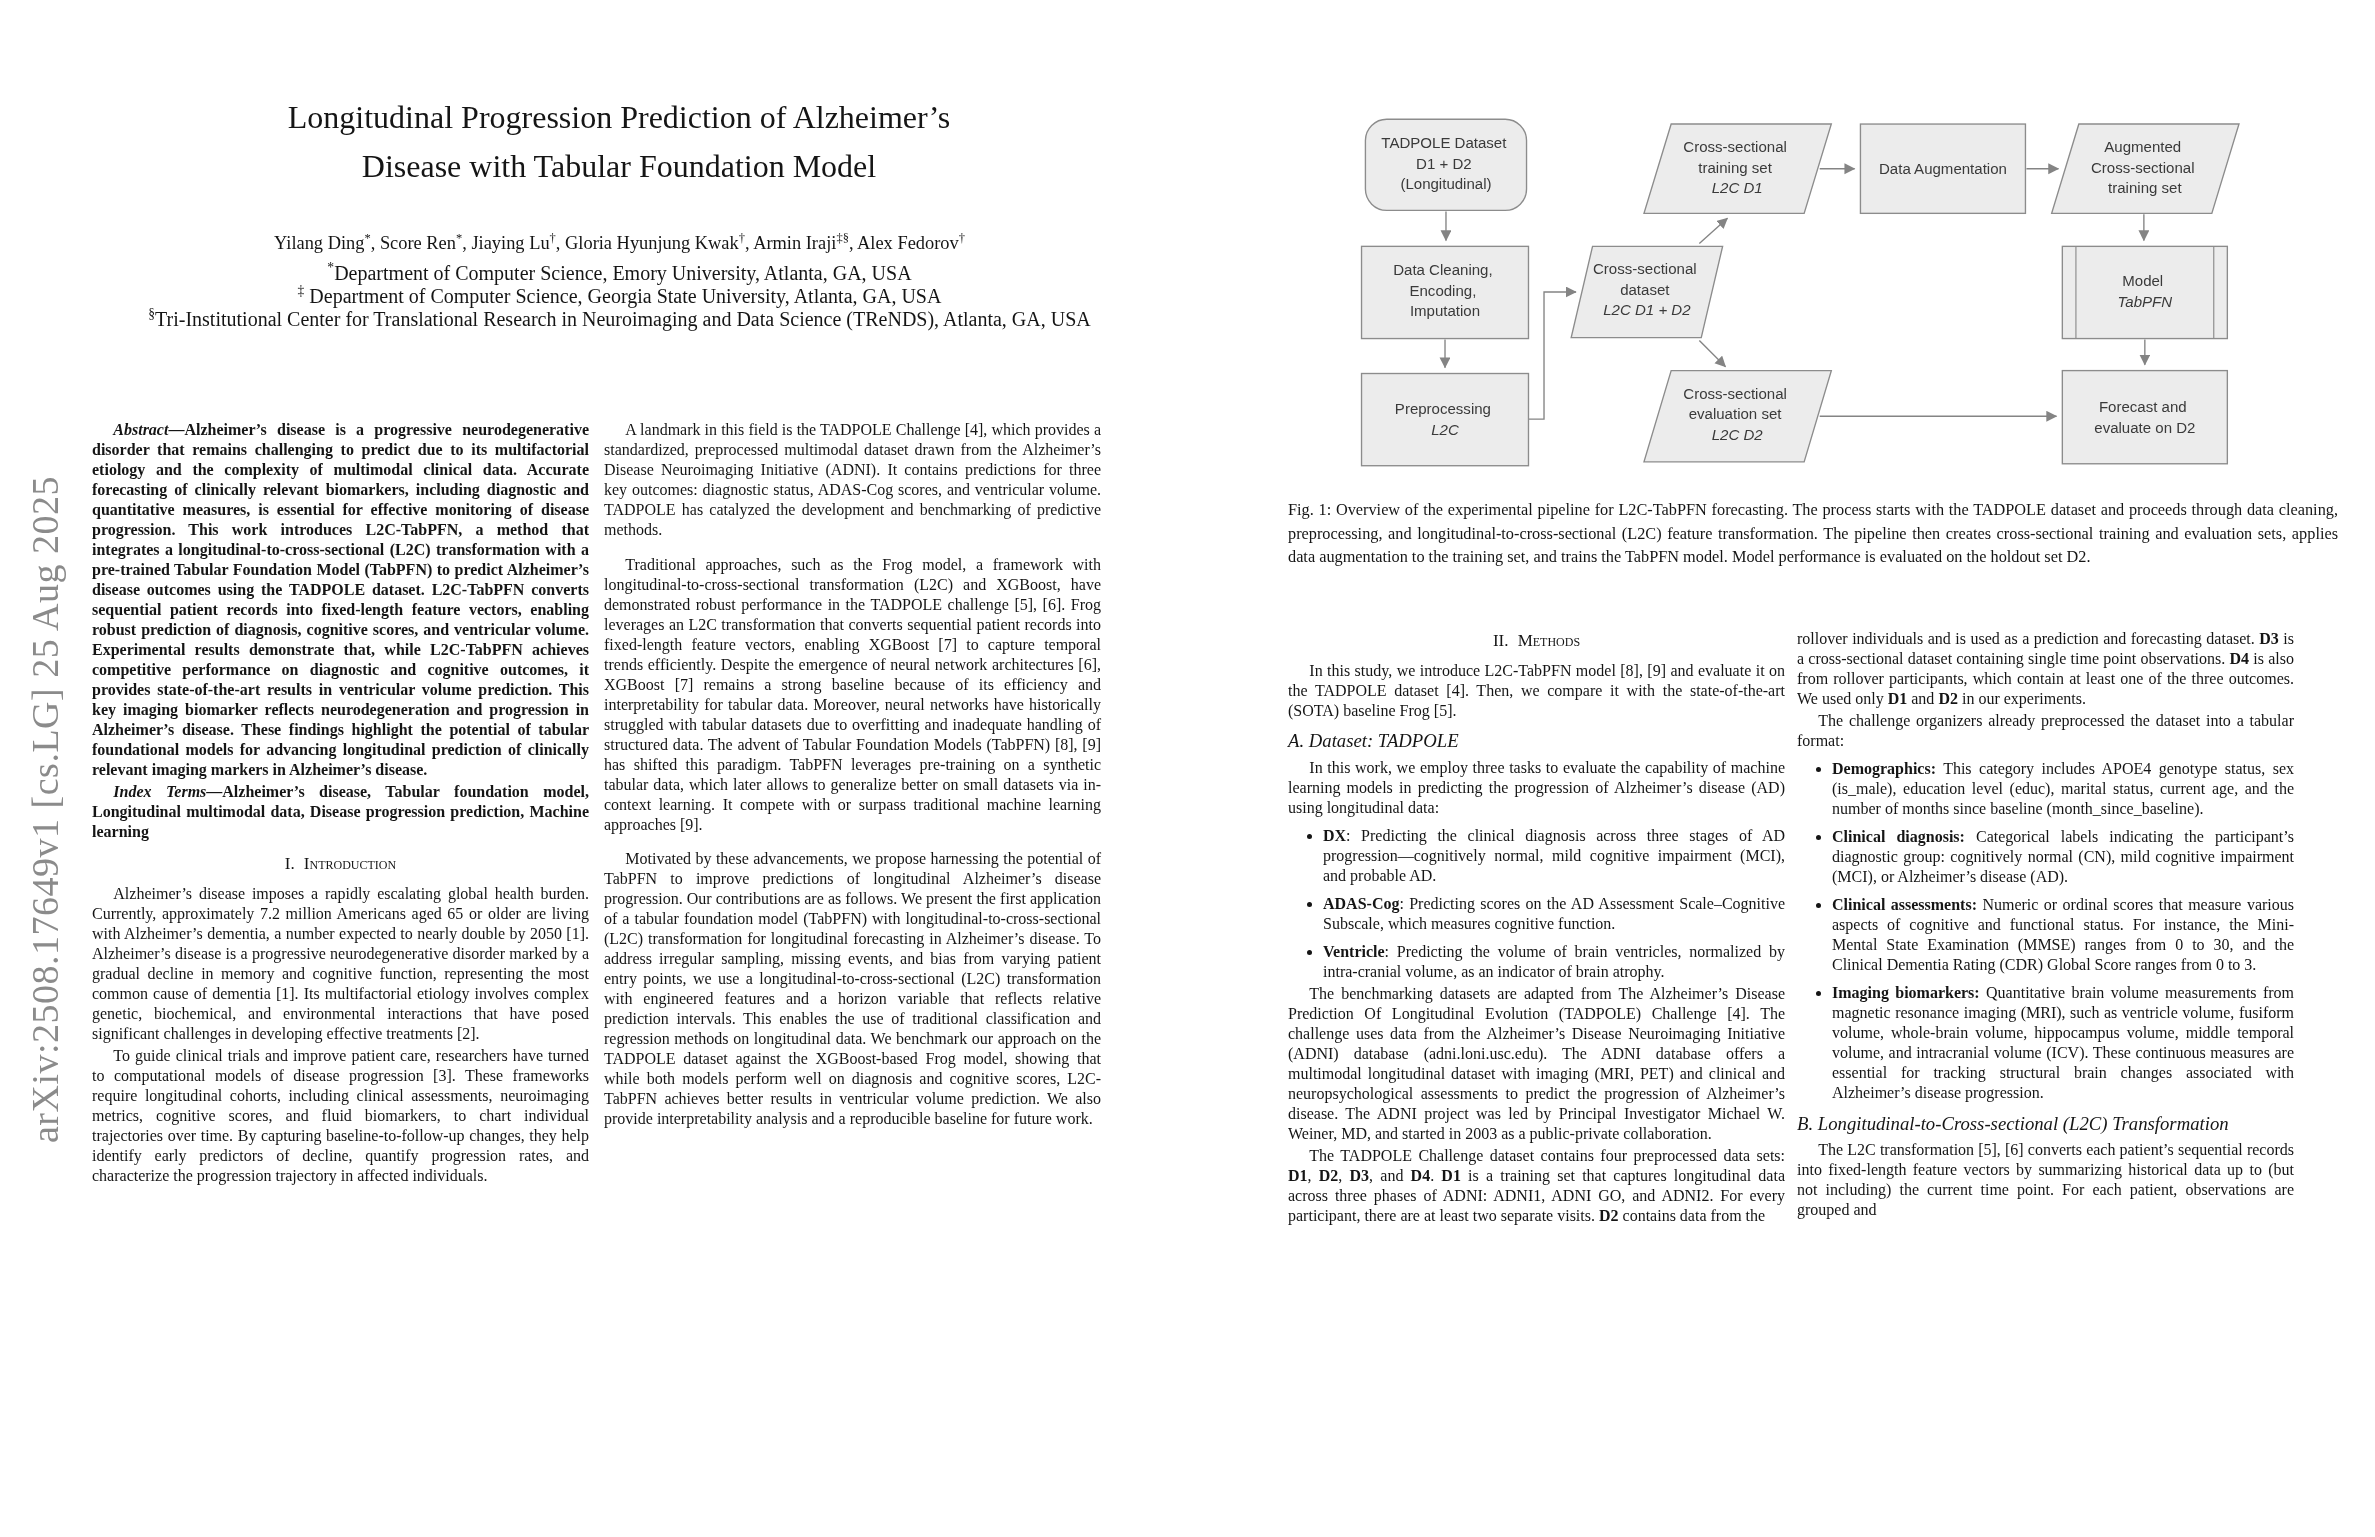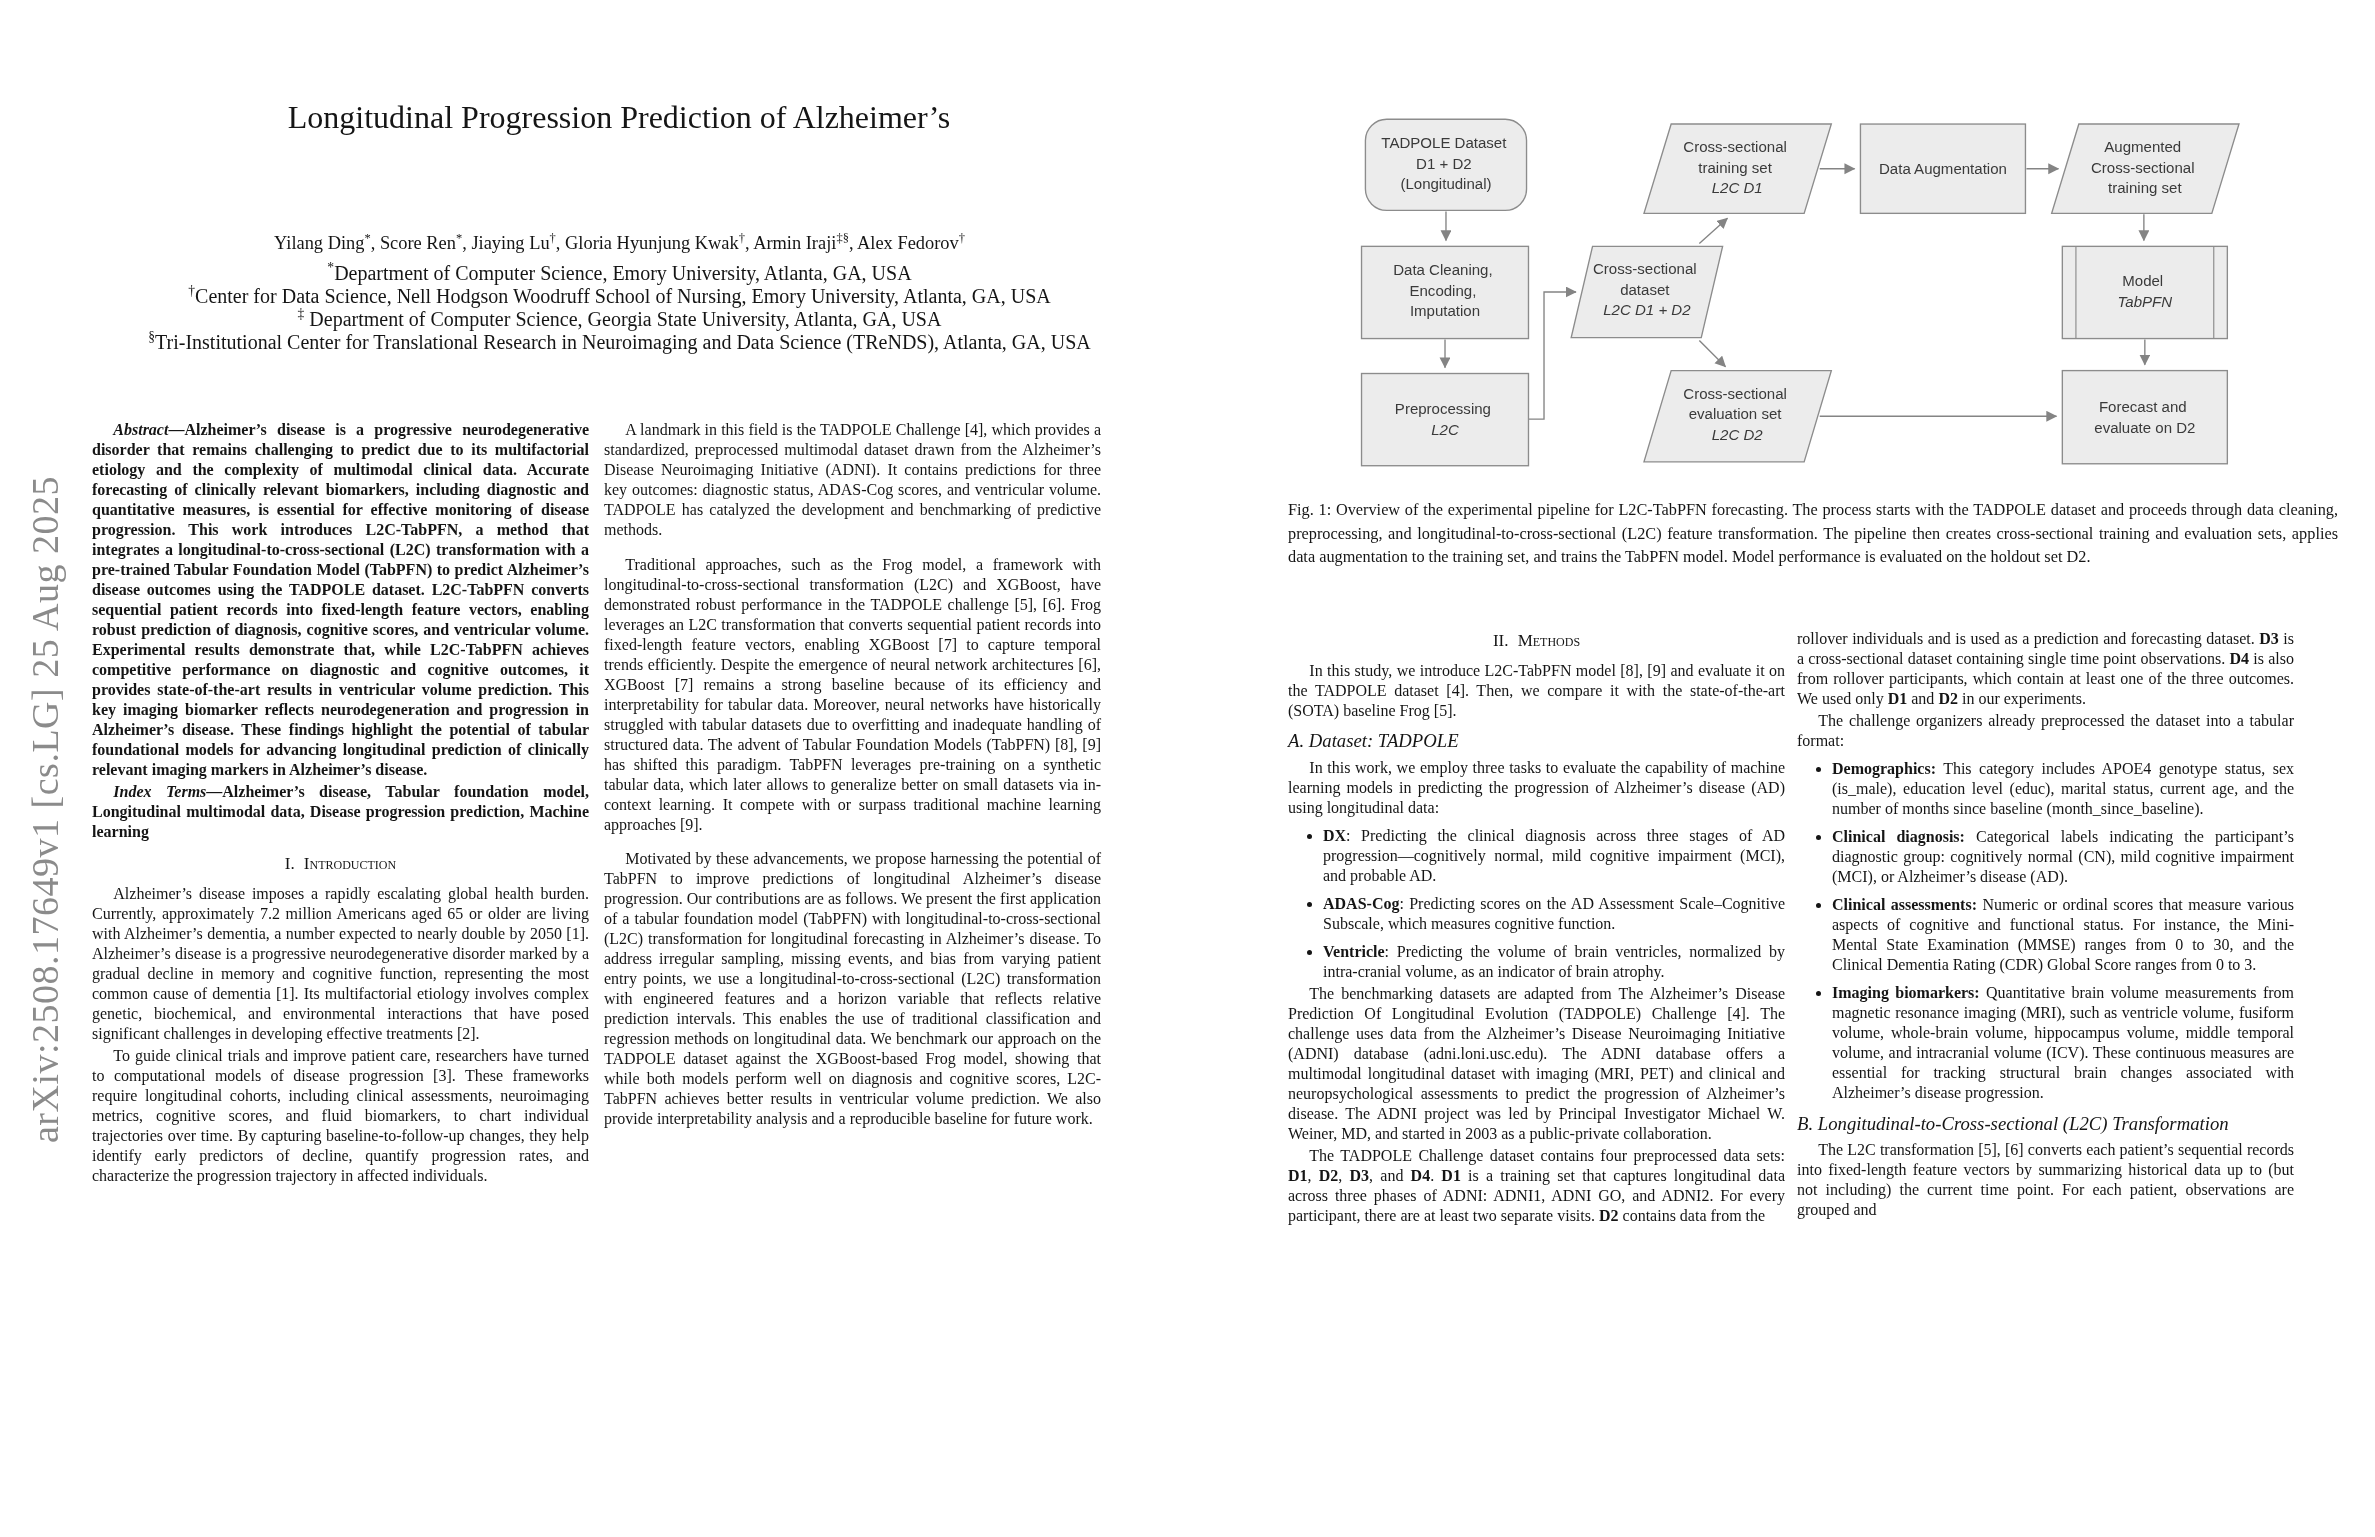--- a/index.html
+++ b/index.html
@@ -48,25 +48,25 @@
 </style>
 </head>
 <body>
 
 <div class="canvas">
 
   <div class="arxiv-mark">arXiv:2508.17649v1 [cs.LG] 25 Aug 2025</div>
 
   <div class="title">
     <div>Longitudinal Progression Prediction of Alzheimer’s</div>
+    <div>Disease with Tabular Foundation Model</div>
   </div>
   <div class="authors"><span>Yilang Ding</span><sup>*</sup><span>, Score Ren</span><sup>*</sup><span>, Jiaying Lu</span><sup>†</sup><span>, Gloria Hyunjung Kwak</span><sup>†</sup><span>, Armin Iraji</span><sup>‡§</sup><span>, Alex Fedorov</span><sup>†</sup></div>
   <div class="affiliations">
     <div><sup>*</sup><span>Department of Computer Science, Emory University, Atlanta, GA, USA</span></div>
-    <div><sup>†</sup><span>Center for Data Science, Nell Hodgson Woodruff School of Nursing, Emory University, Atlanta, GA, USA</span></div>
     <div><sup>‡</sup><span> Department of Computer Science, Georgia State University, Atlanta, GA, USA</span></div>
     <div><sup>§</sup><span>Tri-Institutional Center for Translational Research in Neuroimaging and Data Science (TReNDS), Atlanta, GA, USA</span></div>
   </div>
 
   <div class="col" id="p1c1">
     <p class="abstract"><span class="lead">Abstract</span><span>—Alzheimer’s disease is a progressive neurodegenerative disorder that remains challenging to predict due to its multifactorial etiology and the complexity of multimodal clinical data. Accurate forecasting of clinically relevant biomarkers, including diagnostic and quantitative measures, is essential for effective monitoring of disease progression. This work introduces L2C-TabPFN, a method that integrates a longitudinal-to-cross-sectional (L2C) transformation with a pre-trained Tabular Foundation Model (TabPFN) to predict Alzheimer’s disease outcomes using the TADPOLE dataset. L2C-TabPFN converts sequential patient records into fixed-length feature vectors, enabling robust prediction of diagnosis, cognitive scores, and ventricular volume. Experimental results demonstrate that, while L2C-TabPFN achieves competitive performance on diagnostic and cognitive outcomes, it provides state-of-the-art results in ventricular volume prediction. This key imaging biomarker reflects neurodegeneration and progression in Alzheimer’s disease. These findings highlight the potential of tabular foundational models for advancing longitudinal prediction of clinically relevant imaging markers in Alzheimer’s disease.</span></p>
     <p class="index-terms"><span class="lead">Index Terms</span><span>—Alzheimer’s disease, Tabular foundation model, Longitudinal multimodal data, Disease progression prediction, Machine learning</span></p>
     <h2 class="section-heading">I. Introduction</h2>
     <p>Alzheimer’s disease imposes a rapidly escalating global health burden. Currently, approximately 7.2 million Americans aged 65 or older are living with Alzheimer’s dementia, a number expected to nearly double by 2050 [1]. Alzheimer’s disease is a progressive neurodegenerative disorder marked by a gradual decline in memory and cognitive function, representing the most common cause of dementia [1]. Its multifactorial etiology involves complex genetic, biochemical, and environmental interactions that have posed significant challenges in developing effective treatments [2].</p>
     <p>To guide clinical trials and improve patient care, researchers have turned to computational models of disease progression [3]. These frameworks require longitudinal cohorts, including clinical assessments, neuroimaging metrics, cognitive scores, and fluid biomarkers, to chart individual trajectories over time. By capturing baseline-to-follow-up changes, they help identify early predictors of decline, quantify progression rates, and characterize the progression trajectory in affected individuals.</p>

